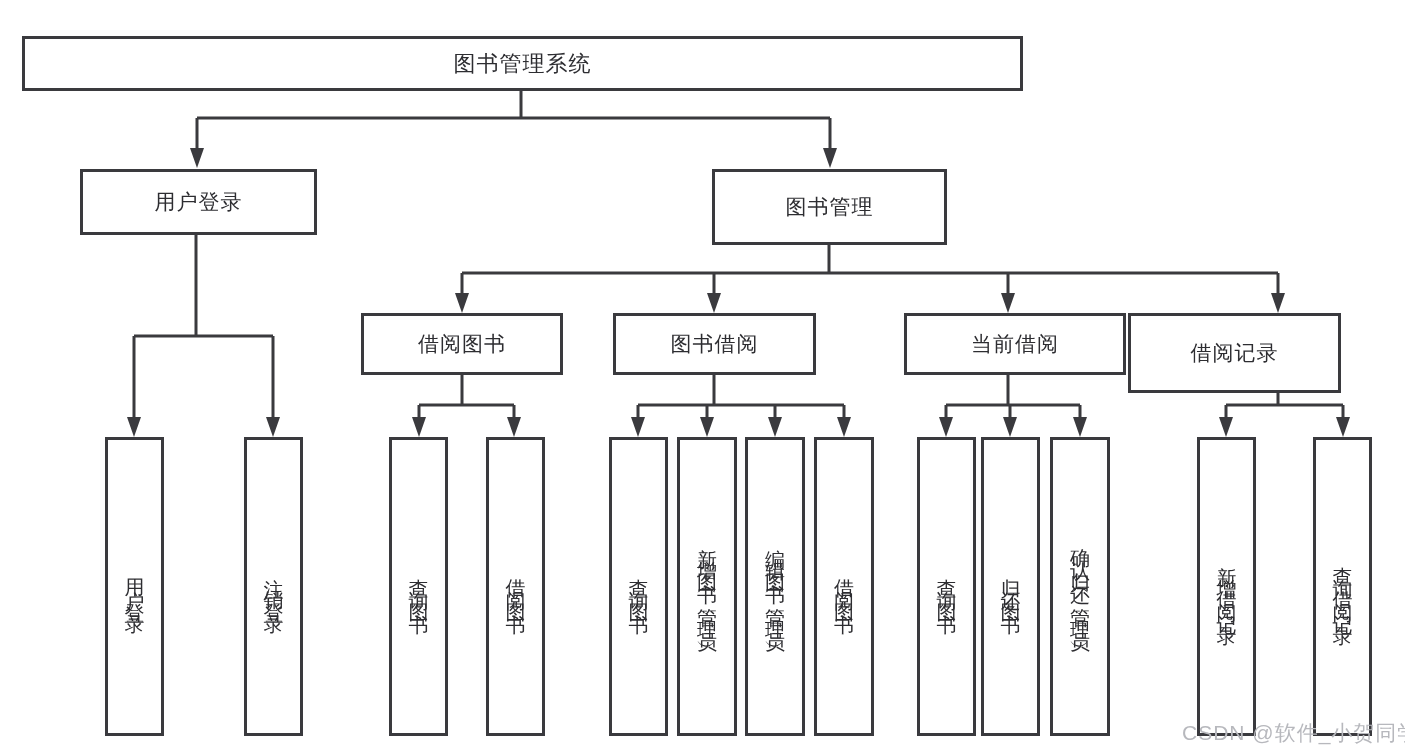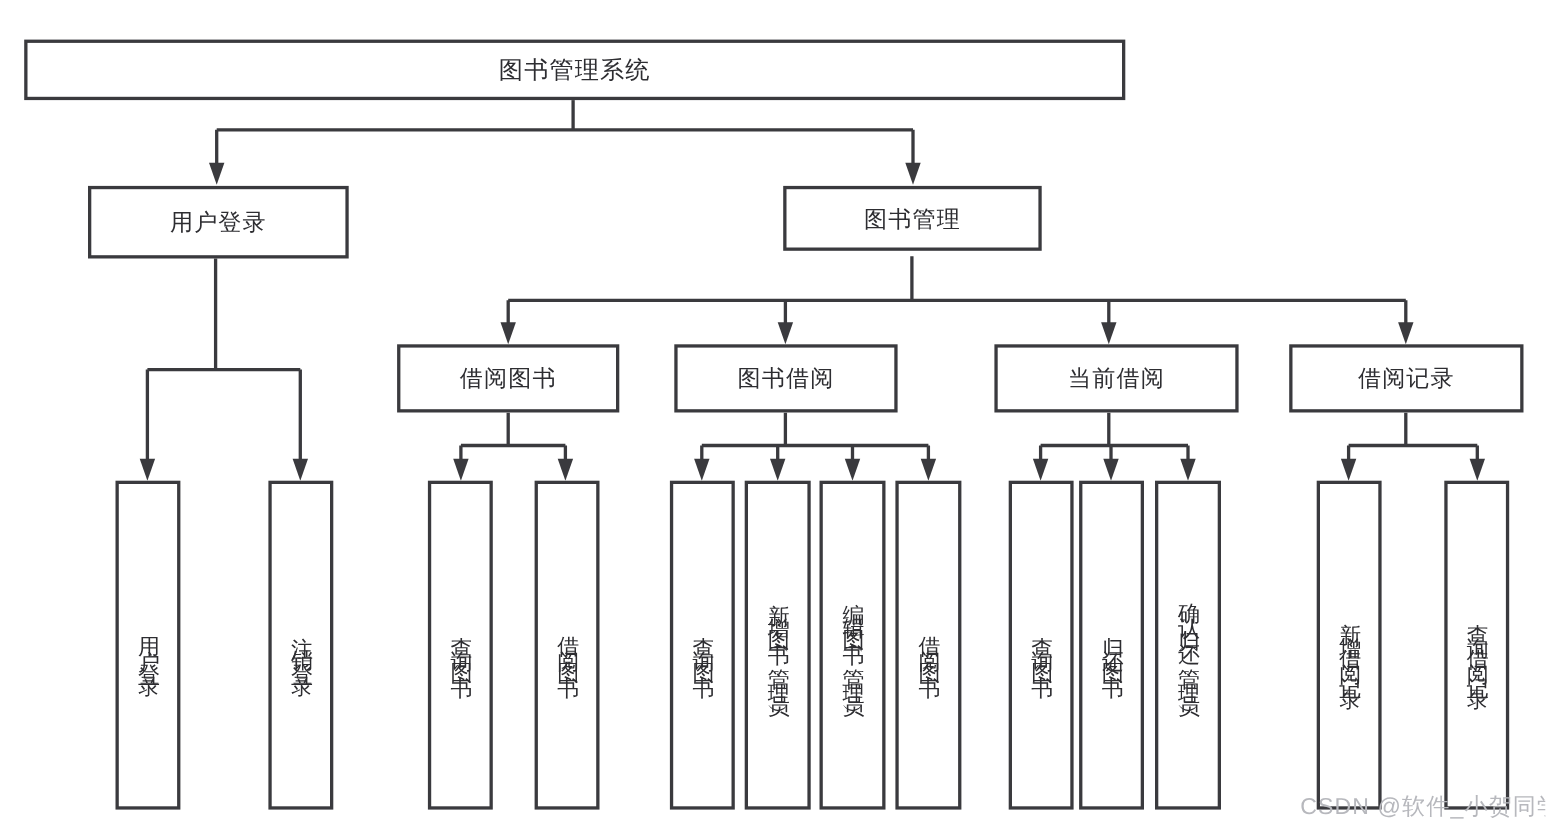--- a/index.html
+++ b/index.html
@@ -36,25 +36,25 @@
   .vtext{
     writing-mode:vertical-rl;
     text-orientation:mixed;
     font-size:20px;line-height:1.05;
     letter-spacing:12px;
     color:var(--text);
     white-space:nowrap;
   }
   #root-node{left:22px;top:13px;width:1001px;height:55px;font-size:22px;margin-top:23px;}
   #n-user-login{left:80px;top:169px;width:237px;height:66px;}
-  #n-book-mgmt{left:712px;top:169px;width:235px;height:59px;}
+  #n-book-mgmt{left:712px;top:169px;width:235px;height:76px;}
   #n-recommend{left:361px;top:313px;width:202px;height:62px;}
   #n-borrowing{left:613px;top:313px;width:203px;height:62px;}
   #n-current{left:904px;top:313px;width:222px;height:62px;}
-  #n-records{left:1172px;top:313px;width:213px;height:62px;text-align:center;}
+  #n-records{left:1128px;top:313px;width:213px;height:80px;text-align:center;}
   #l-login{left:105px;}
   #l-logout{left:244px;}
   #l-rec-search{left:389px;}
   #l-rec-borrow{left:486px;}
   #l-bor-search{left:609px;}
   #l-bor-add{left:677px;width:60px;}
   #l-bor-edit{left:745px;width:60px;}
   #l-bor-borrow{left:814px;width:60px;}
   #l-cur-search{left:917px;}
   #l-cur-return{left:981px;}

